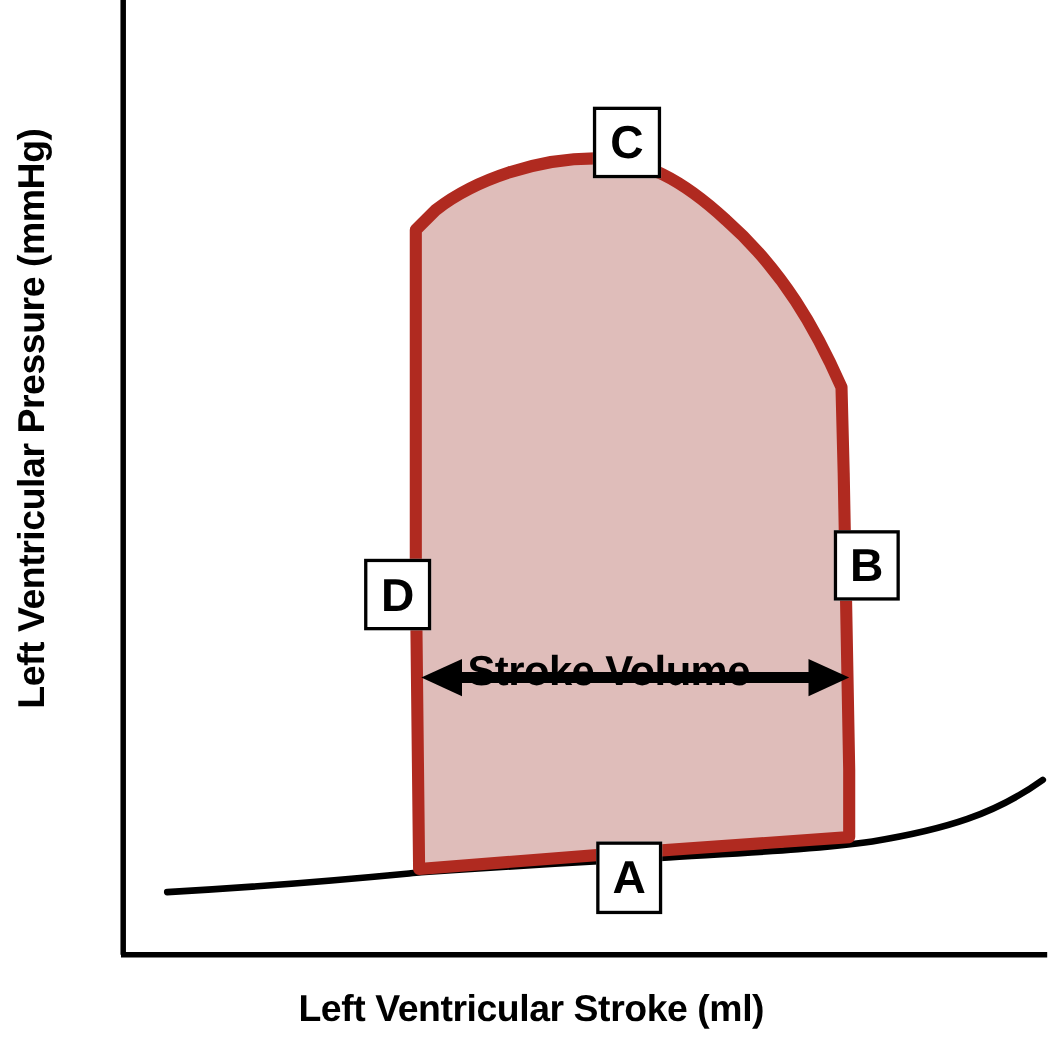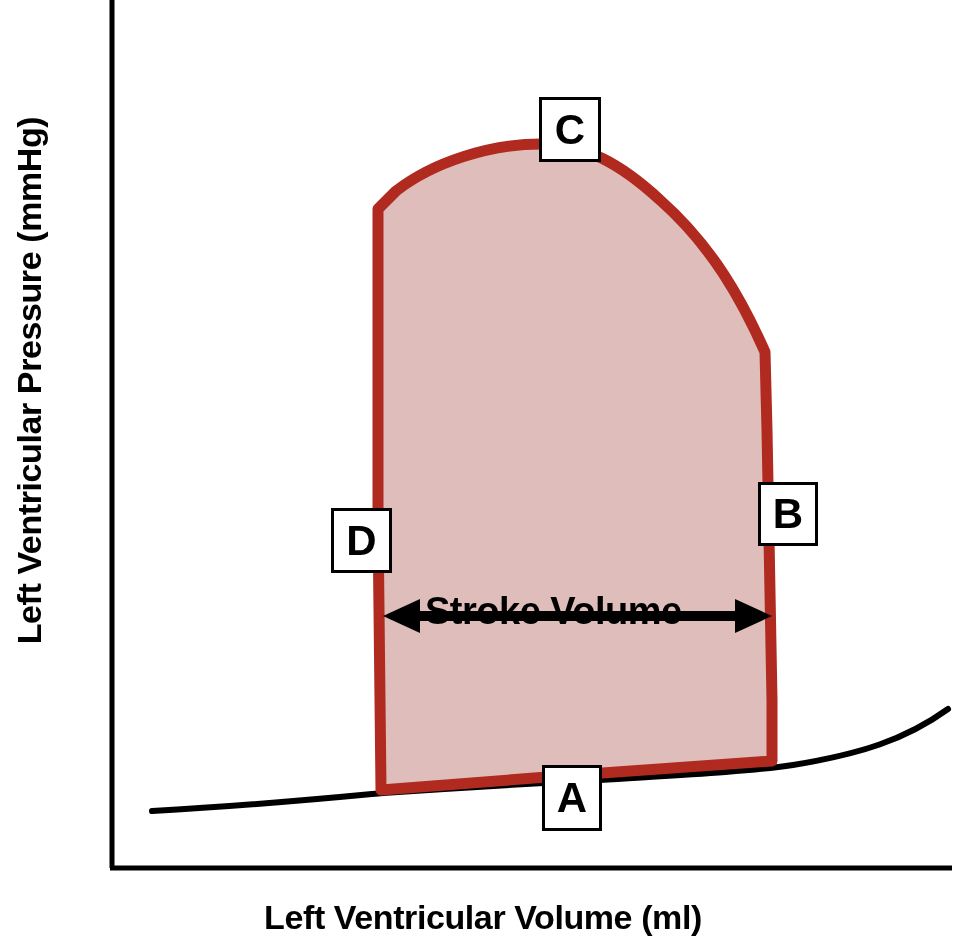--- a/index.html
+++ b/index.html
@@ -119,21 +119,21 @@
       <line x1="398" y1="616" x2="757" y2="616" stroke="#000000" stroke-width="10"></line>
       <polygon points="383,616 420,599 420,633" fill="#000000"></polygon>
       <polygon points="772,616 735,599 735,633" fill="#000000"></polygon>
     </g>
   </svg>
 
   <div id="y-axis-title" class="axis-title">
     <span>Left Ventricular Pressure (mmHg)</span>
   </div>
 
-  <div id="x-axis-title" class="axis-title">Left Ventricular Volume (ml)</div>
+  <div id="x-axis-title" class="axis-title">Left Ventricular Stroke (ml)</div>
 
   <div id="stroke-volume-label">Stroke Volume</div>
 
   <div id="label-c" class="point-label">C</div>
 
   <div id="label-b" class="point-label">B</div>
 
   <div id="label-d" class="point-label">D</div>
 
   <div id="label-a" class="point-label">A</div>

